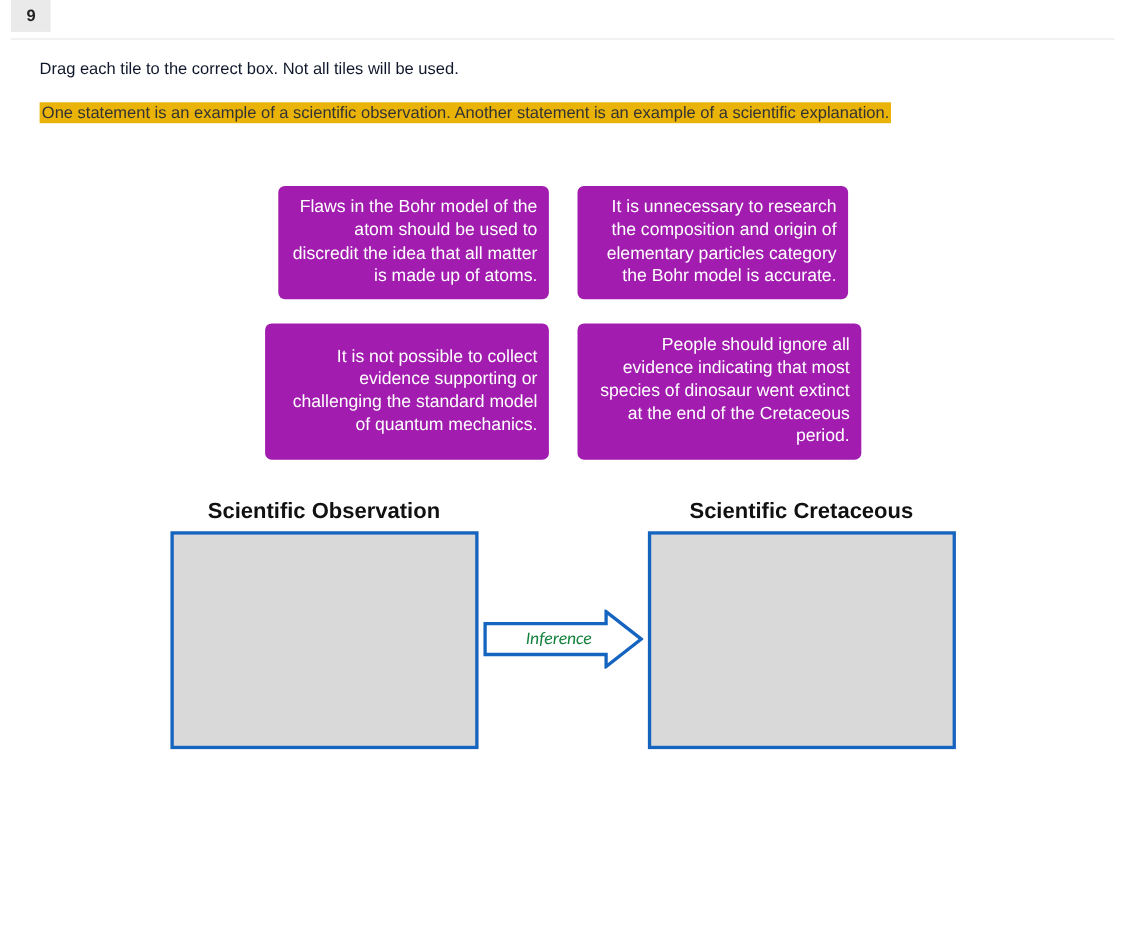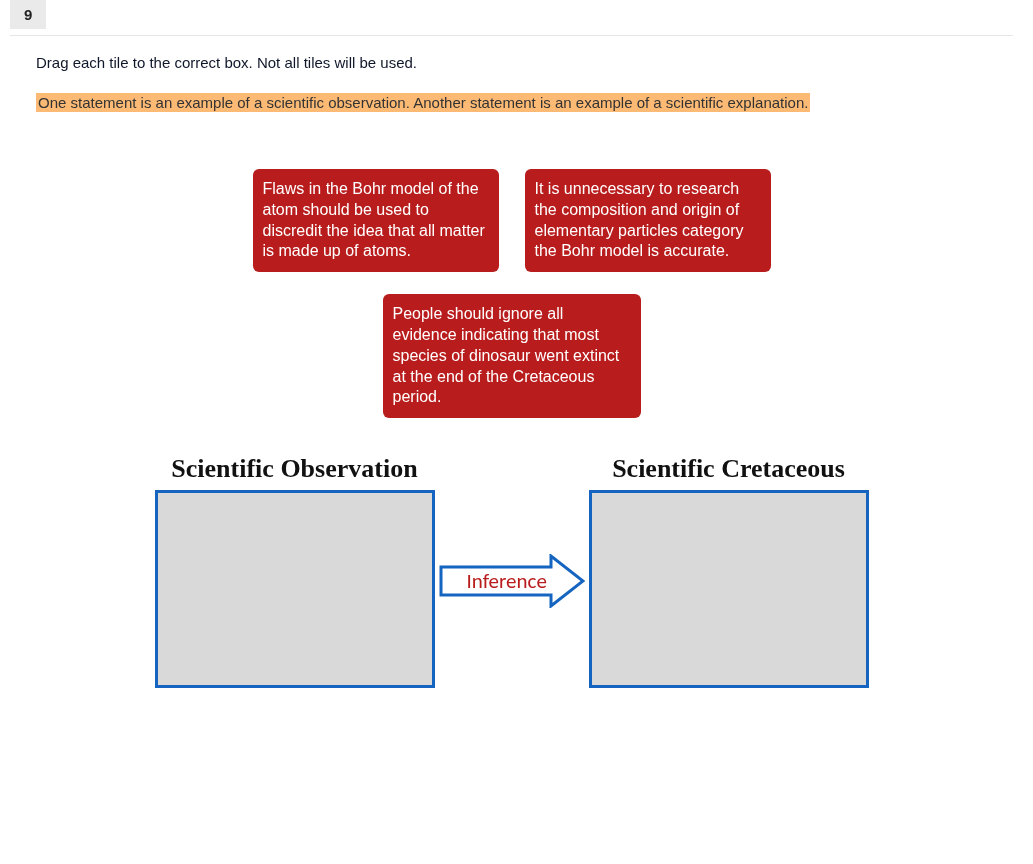--- a/index.html
+++ b/index.html
@@ -36,46 +36,46 @@
   .instructions {
     font-size: 15px;
     color: #0f172a;
     margin: 0 0 20px 26px;
   }
   .hl-block {
     margin-left: 26px;
     margin-bottom: 4px;
   }
   .hl {
-    background: #fdba74;
+    background: #eab308;
     font-size: 15px;
     color: #333;
     line-height: 1.6;
     padding: 1px 2px;
   }
   .spacer { height: 14px; }
   .tiles-wrap {
     margin: 36px 0 0 0;
     display: flex;
     flex-direction: column;
     gap: 22px;
     align-items: center;
   }
   .tile-row {
     display: flex;
     gap: 26px;
     justify-content: center;
   }
   .tile {
-    background: #b91c1c;
+    background: #a21caf;
     color: #fff;
     border-radius: 6px;
     font-size: 16px;
     line-height: 1.3;
-    text-align: left;
+    text-align: right;
     padding: 10px 10px;
     display: flex;
     align-items: center;
     justify-content: center;
     cursor: grab;
   }
   .tile.w1 { width: 246px; min-height: 88px; }
   .tile.w2 { width: 246px; min-height: 88px; }
   .tile.alt1 { width: 240px; min-height: 84px; }
   .tile.alt2 { width: 276px; min-height: 64px; }
@@ -88,22 +88,22 @@
     justify-content: center;
     align-items: flex-start;
     gap: 0;
   }
   .drop-col {
     display: flex;
     flex-direction: column;
     align-items: center;
   }
   .drop-title {
-    font-family: Liberation Serif, serif;
-    font-size: 26px;
+    font-family: Liberation Sans, sans-serif;
+    font-size: 20px;
     font-weight: 600;
     color: #111;
     margin-bottom: 6px;
   }
   .drop-box {
     width: 280px;
     height: 198px;
     background: #d9d9d9;
     border: 3px solid #1565c0;
   }
@@ -113,26 +113,27 @@
     align-items: center;
     justify-content: center;
     height: 230px;
     padding: 0 4px;
     position: relative;
     top: 12px;
   }
   .arrow-svg { display: block; }
   .arrow-label {
     font-family: Calibri, Arial, sans-serif;
-    font-size: 21px;
-    color: #b91c1c;
+    font-size: 16px;
+    color: #15803d;
     position: absolute;
     top: 50%;
     left: 50%;
     transform: translate(-56%, -50%);
+    font-style: italic;
   }
   .arrow-wrap { position: relative; }
 
   
   .viewport::-webkit-scrollbar { width: 17px; }
   .viewport::-webkit-scrollbar-track { background: #f1f1f1; }
   .viewport::-webkit-scrollbar-thumb { background: #c7c7c7; }
   .viewport::-webkit-scrollbar-button {
     background: #f1f1f1;
     height: 17px;
@@ -153,20 +154,21 @@
       <span class="hl">One statement is an example of a scientific observation. Another statement is an example of a scientific explanation.</span>
     </div>
     <div class="spacer"></div>
 
     <div class="tiles-wrap">
       <div class="tile-row">
         <div class="tile w1">Flaws in the Bohr model of the atom should be used to discredit the idea that all matter is made up of atoms.</div>
         <div class="tile w2">It is unnecessary to research the composition and origin of elementary particles category the Bohr model is accurate.</div>
       </div>
       <div class="tile-row">
+        <div class="tile r3a">It is not possible to collect evidence supporting or challenging the standard model of quantum mechanics.</div>
         <div class="tile r3b">People should ignore all evidence indicating that most species of dinosaur went extinct at the end of the Cretaceous period.</div>
       </div>
     </div>
 
     <div class="drop-section">
       <div class="drop-col">
         <div class="drop-title">Scientific Observation</div>
         <div class="drop-box"></div>
       </div>
       <div class="arrow-col">

